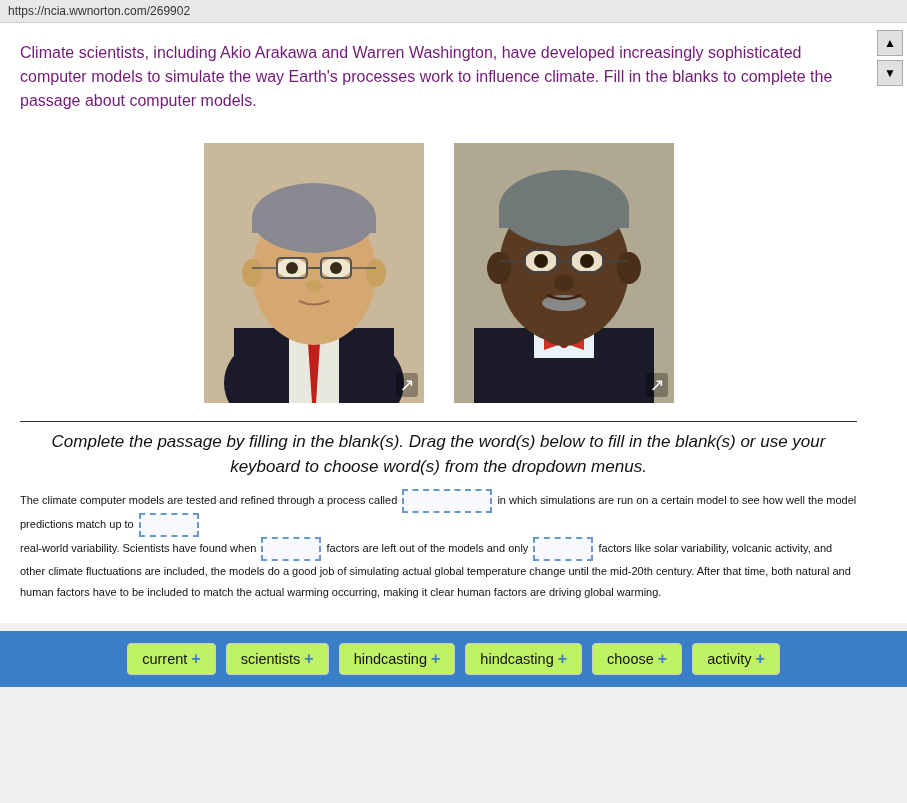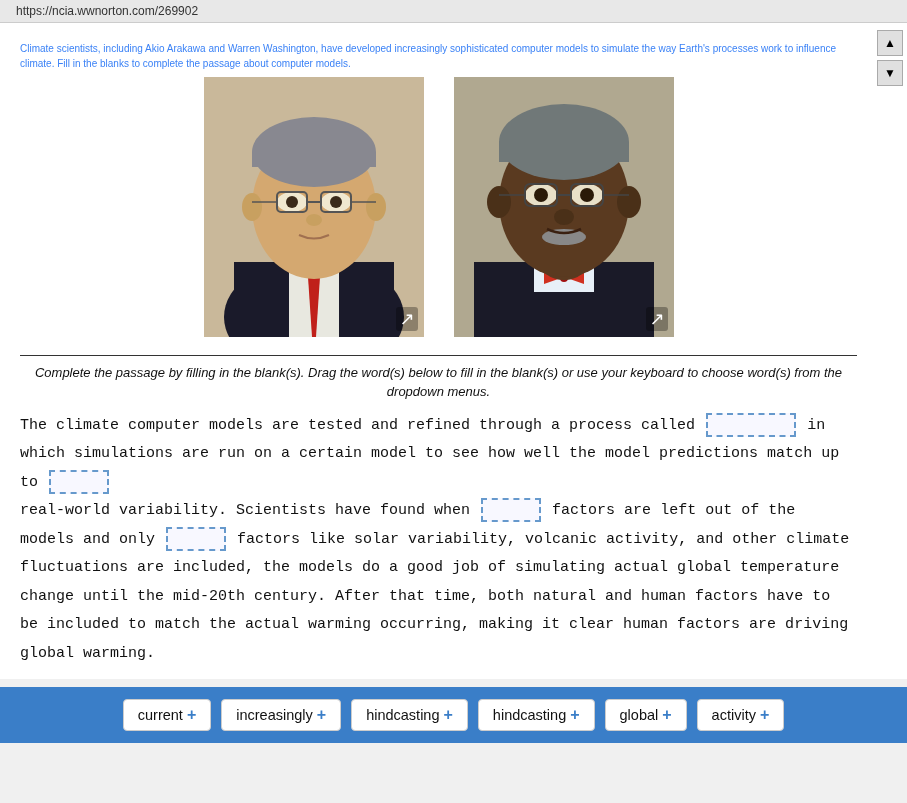--- a/index.html
+++ b/index.html
@@ -5,35 +5,35 @@
     * { box-sizing: border-box; margin: 0; padding: 0; }
     body {
       font-family: Arial, sans-serif;
       font-size: 15px;
       background: #f0f0f0;
       width: 907px;
       min-height: 803px;
     }
     .browser-bar {
       background: #e8e8e8;
-      padding: 4px 16px;
+      padding: 4px 8px;
       font-size: 12px;
       color: #333;
       border-bottom: 1px solid #ccc;
     }
     .main-content {
       background: #fff;
       padding: 18px 20px 10px 20px;
       margin: 0;
     }
     .intro-text {
-      font-size: 10px;
+      font-size: 16px;
       line-height: 1.5;
-      margin-bottom: 6px;
-      color: #3b82f6;
+      margin-bottom: 30px;
+      color: #701a75;
     }
     .images-row {
       display: flex;
       justify-content: center;
       gap: 30px;
       margin-bottom: 18px;
     }
     .person-photo-wrapper {
       position: relative;
       display: inline-block;
@@ -63,32 +63,31 @@
       padding: 1px 3px;
       cursor: pointer;
     }
     .divider {
       border: none;
       border-top: 1.5px solid #333;
       margin: 10px 0 8px 0;
     }
     .instructions-italic {
       font-style: italic;
-      font-size: 13px;
+      font-size: 17px;
       text-align: center;
       color: #111;
       margin-bottom: 10px;
       line-height: 1.45;
     }
     .passage-area {
-      font-size: 15px;
+      font-size: 11px;
       line-height: 1.9;
       color: #111;
-      margin-bottom: 1px;
-      font-family: Liberation Mono, monospace;
+      margin-bottom: 10px;
     }
     .blank-box {
       display: inline-block;
       border: 2px dashed #6699cc;
       min-width: 80px;
       height: 24px;
       vertical-align: middle;
       margin: 0 2px;
       background: #f8f8ff;
     }
@@ -101,21 +100,21 @@
     .word-bank {
       background: #3a7ec8;
       padding: 12px 16px;
       display: flex;
       justify-content: center;
       gap: 10px;
       flex-wrap: wrap;
       margin-top: 8px;
     }
     .word-chip {
-      background: #ffffff;
+      background: #bef264;
       border: 1px solid #ccc;
       border-radius: 4px;
       padding: 6px 14px;
       font-size: 14.5px;
       cursor: pointer;
       display: flex;
       align-items: center;
       gap: 4px;
       color: #111;
     }
@@ -276,33 +275,33 @@
 
     </div>
   </div>
 
   <div class="word-bank">
     <div class="word-chip">
       <span>current</span>
       <span class="plus">+</span>
     </div>
     <div class="word-chip">
-      <span>increasingly</span>
+      <span>scientists</span>
       <span class="plus">+</span>
     </div>
     <div class="word-chip">
       <span>hindcasting</span>
       <span class="plus">+</span>
     </div>
     <div class="word-chip">
       <span>hindcasting</span>
       <span class="plus">+</span>
     </div>
     <div class="word-chip">
-      <span>global</span>
+      <span>choose</span>
       <span class="plus">+</span>
     </div>
     <div class="word-chip">
       <span>activity</span>
       <span class="plus">+</span>
     </div>
   </div>
 
   <div class="right-panel" style="position:absolute; right:0; top:30px;">
     <div class="nav-btn">▲</div>

